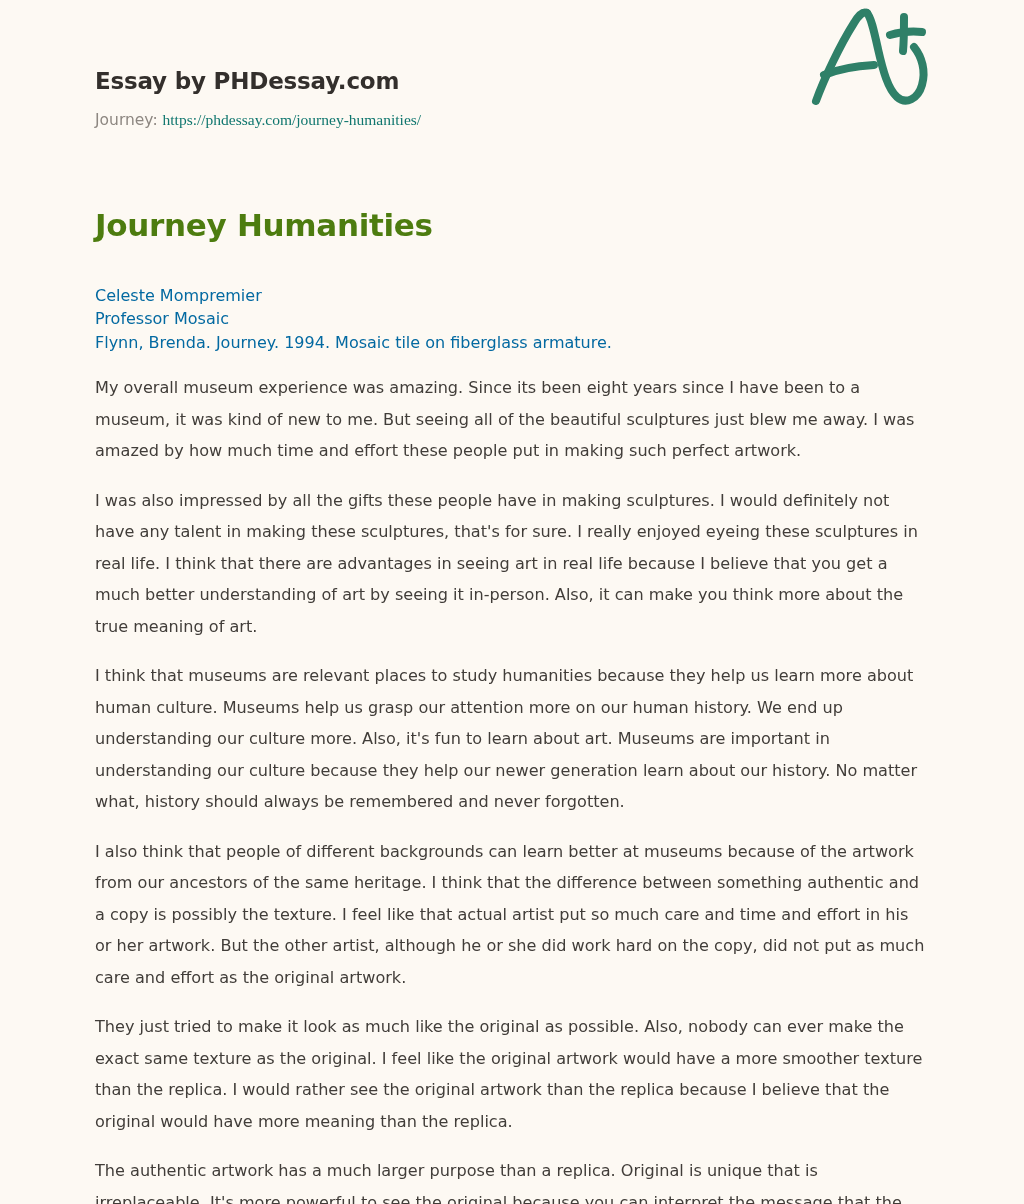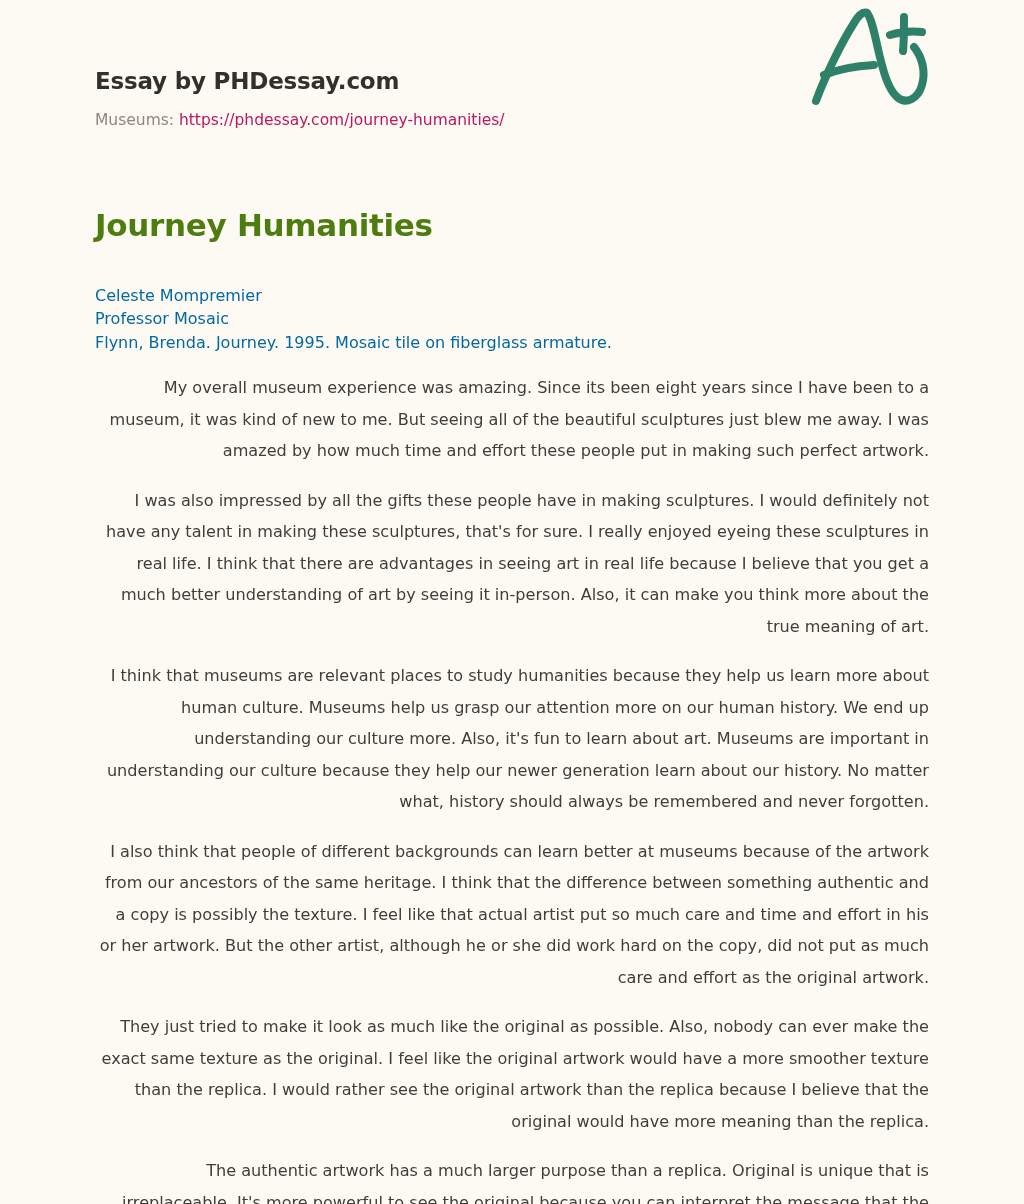--- a/index.html
+++ b/index.html
@@ -39,21 +39,22 @@
 
   .source-line {
     margin-top: 14px;
     font-size: 15.5px;
     color: #8d8781;
     line-height: 1.3;
     white-space: nowrap;
   }
 
   .source-url {
-    color: #be185d;
+    color: #0f766e;
+    font-family: Liberation Serif, serif;
   }
 
   
   .logo {
     position: absolute;
     top: -3px;
     right: -9px;
     width: 140px;
     height: 120px;
   }
@@ -81,35 +82,35 @@
 
   
   .body-copy {
     margin-top: 18px;
   }
   .body-copy p {
     font-size: 16.1px;
     line-height: 31.5px;
     color: #413d39;
     margin-bottom: 18px;
-    text-align: right;
+    text-align: left;
   }
   .body-copy p:last-child { margin-bottom: 0; }
 </style>
 </head>
 <body>
 
 <div class="page">
 
   <div class="header">
 
     <div class="brand-line">Essay by PHDessay.com</div>
 
     <div class="source-line">
-      <span>Museums:</span>
+      <span>Journey:</span>
       <span class="source-url">https://phdessay.com/journey-humanities/</span>
     </div>
 
     <div class="logo">
       <svg viewBox="0 0 140 120" xmlns="http://www.w3.org/2000/svg" fill="none" stroke="#2f8068" stroke-linecap="round" stroke-linejoin="round">
 
         <path d="M18 104 C 26 82, 42 48, 56 26 C 60 19, 65 14, 69 16" stroke-width="8"></path>
 
         <path d="M69 16 C 73 20, 76 34, 80 52 C 85 74, 90 92, 99 100
                  C 108 108, 120 102, 124 88 C 128 74, 124 60, 116 50" stroke-width="8"></path>
@@ -121,21 +122,21 @@
         <path d="M106 20 C 106 30, 106 44, 105 54" stroke-width="8"></path>
       </svg>
     </div>
   </div>
 
   <h1 class="title">Journey Humanities</h1>
 
   <div class="meta">
     <div class="meta-line">Celeste Mompremier</div>
     <div class="meta-line">Professor Mosaic</div>
-    <div class="meta-line">Flynn, Brenda. Journey. 1995. Mosaic tile on fiberglass armature.</div>
+    <div class="meta-line">Flynn, Brenda. Journey. 1994. Mosaic tile on fiberglass armature.</div>
   </div>
 
   <div class="body-copy">
     <p>My overall museum experience was amazing. Since its been eight years since I have been to a museum, it was kind of new to me. But seeing all of the beautiful sculptures just blew me away. I was amazed by how much time and effort these people put in making such perfect artwork.</p>
     <p>I was also impressed by all the gifts these people have in making sculptures. I would definitely not have any talent in making these sculptures, that's for sure. I really enjoyed eyeing these sculptures in real life. I think that there are advantages in seeing art in real life because I believe that you get a much better understanding of art by seeing it in-person. Also, it can make you think more about the true meaning of art.</p>
     <p>I think that museums are relevant places to study humanities because they help us learn more about human culture. Museums help us grasp our attention more on our human history. We end up understanding our culture more. Also, it's fun to learn about art. Museums are important in understanding our culture because they help our newer generation learn about our history. No matter what, history should always be remembered and never forgotten.</p>
     <p>I also think that people of different backgrounds can learn better at museums because of the artwork from our ancestors of the same heritage. I think that the difference between something authentic and a copy is possibly the texture. I feel like that actual artist put so much care and time and effort in his or her artwork. But the other artist, although he or she did work hard on the copy, did not put as much care and effort as the original artwork.</p>
     <p>They just tried to make it look as much like the original as possible. Also, nobody can ever make the exact same texture as the original. I feel like the original artwork would have a more smoother texture than the replica. I would rather see the original artwork than the replica because I believe that the original would have more meaning than the replica.</p>
     <p>The authentic artwork has a much larger purpose than a replica. Original is unique that is irreplaceable. It's more powerful to see the original because you can interpret the message that the artist is saying. With a replica all you can interpret is how much they wanted to mirror the original. With a replica there is no purpose or meaning.</p>
 

